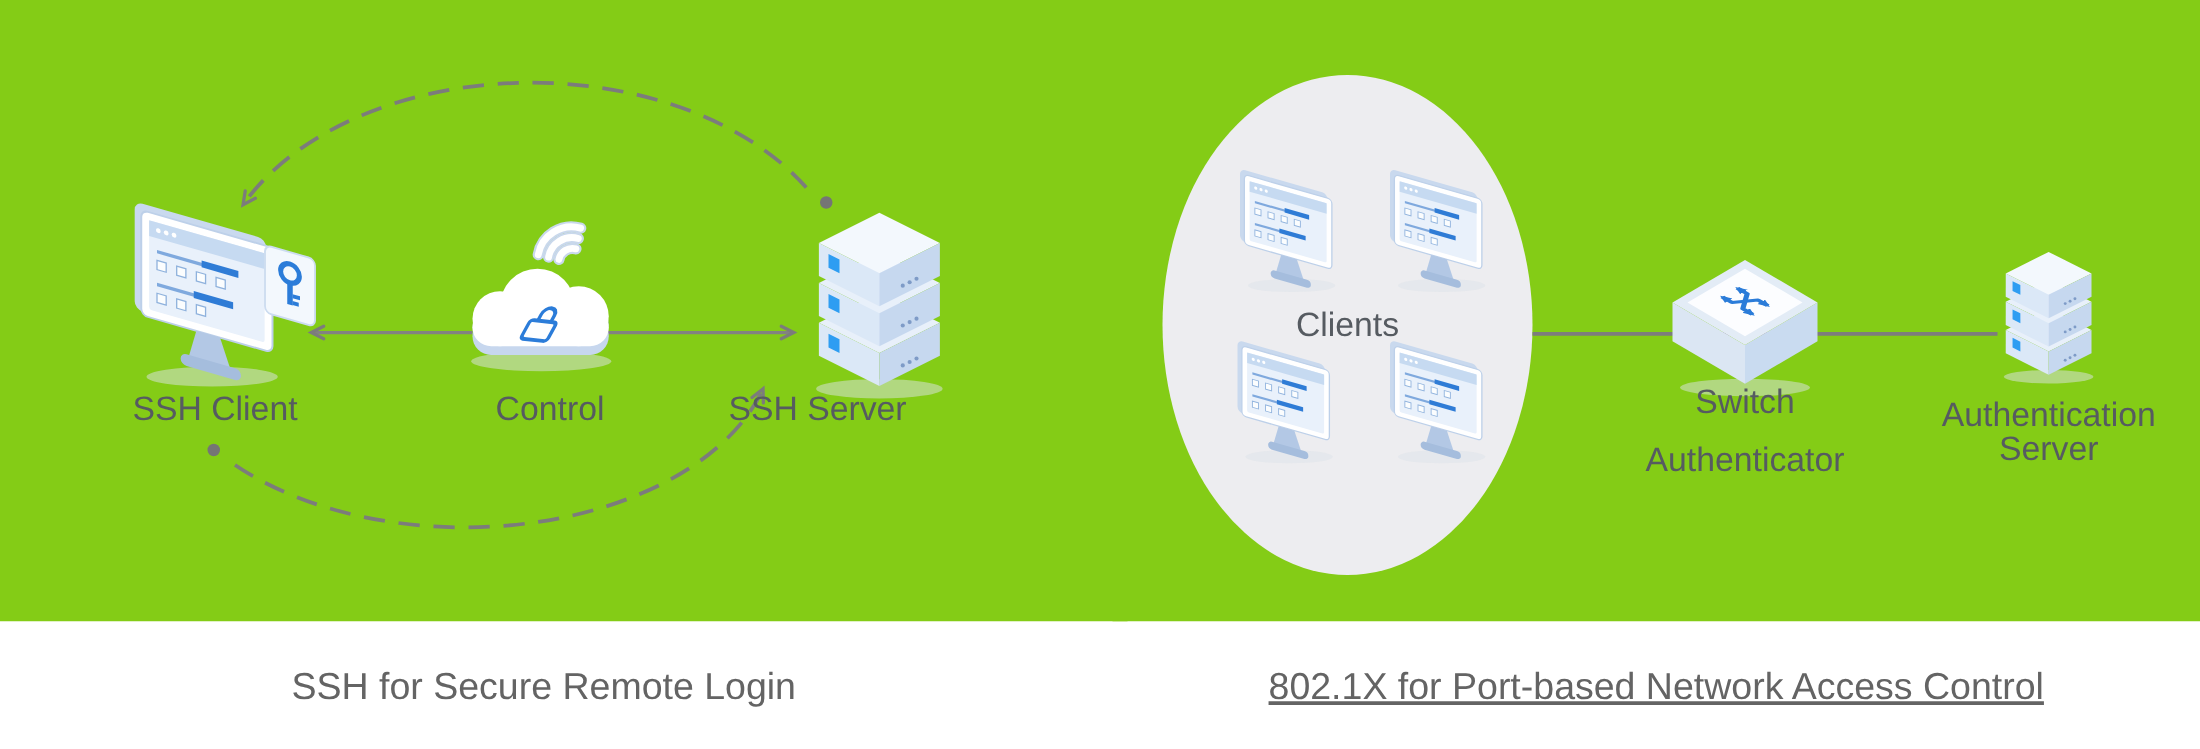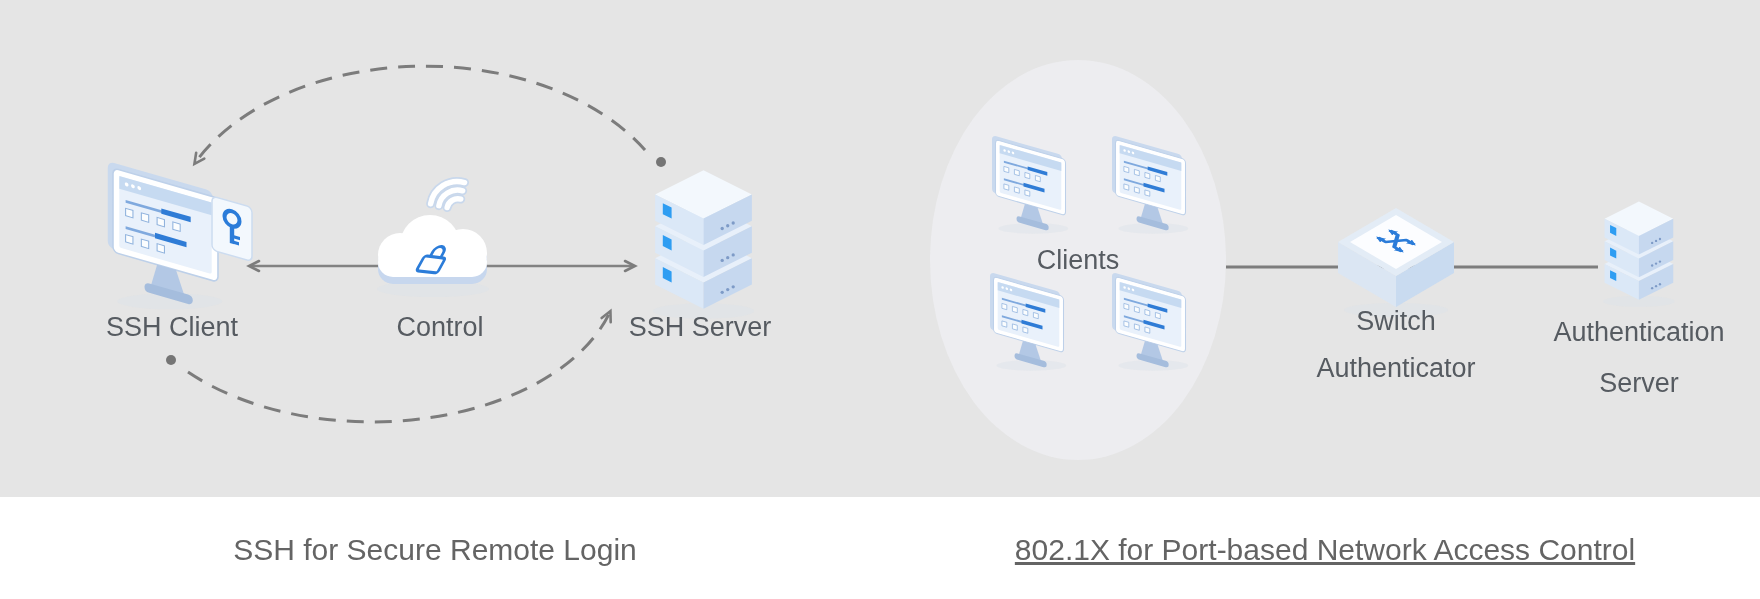--- a/index.html
+++ b/index.html
@@ -1,18 +1,18 @@
 <!DOCTYPE html>
 <html><head>
 <meta charset="utf-8">
 <style>
   html,body{margin:0;padding:0;background:#ffffff;}
   body{width:1760px;height:599px;position:relative;overflow:hidden;
        font-family:"Liberation Sans", sans-serif;}
-  .panel{position:absolute;top:0;width:870px;height:497px;background:#e5e5e5;}
+  .panel{position:absolute;top:0;width:870px;height:497px;background:#84cc16;}
   #left-panel{left:0;padding-left:32px;}
   #right-panel{left:890px;}
   .panel svg{position:absolute;left:0;top:0;}
   .node-label{position:absolute;transform:translateX(-50%);white-space:nowrap;
       font-size:27px;color:#565b61;line-height:30px;}
   .caption{position:absolute;width:870px;top:533px;text-align:center;
       font-size:30px;color:#646464;}
   #caption-left{left:0;}
   #caption-right{left:890px;text-decoration:underline;}
 </style>
@@ -160,21 +160,21 @@
       <rect x="17.8" y="24" width="4.4" height="18" fill="#2b7cd9"></rect>
       <rect x="22" y="33" width="6" height="3.2" fill="#2b7cd9"></rect>
       <rect x="22" y="38.5" width="5" height="3.2" fill="#2b7cd9"></rect>
     </g>
     <use href="#cloudg" transform="translate(355,183)"></use>
     <use href="#srv" transform="translate(643,168) scale(1.1)"></use>
   </svg>
 
   <div class="node-label" style="left:172px;top:312px;">SSH Client</div>
   <div class="node-label" style="left:440px;top:312px;">Control</div>
-  <div class="node-label" style="left:700px;top:312px;text-align:center;">SSH Server</div>
+  <div class="node-label" style="left:654px;top:312px;text-align:center;">SSH Server</div>
 </div>
 
 <div class="panel" id="right-panel">
   <svg width="870" height="497" viewBox="0 0 870 497">
     <ellipse cx="188" cy="260" rx="148" ry="200" fill="#ededf0"></ellipse>
 
     <line x1="336" y1="267" x2="708" y2="267" stroke="#7d7d7d" stroke-width="3"></line>
 
     <use href="#mon" transform="translate(105.5,139.5) scale(0.7)"></use>
     <use href="#mon" transform="translate(225.5,139.5) scale(0.7)"></use>
@@ -182,17 +182,17 @@
     <use href="#mon" transform="translate(225.5,276.5) scale(0.7)"></use>
 
     <use href="#swg" transform="translate(441,204)"></use>
     <use href="#srv" transform="translate(706,200) scale(0.78)"></use>
   </svg>
 
   <div class="node-label" style="left:188px;top:245px;">Clients</div>
   <div class="node-label" style="left:506px;top:306px;">Switch</div>
   <div class="node-label" style="left:749px;top:317px;">Authentication</div>
   <div class="node-label" style="left:506px;top:353px;">Authenticator</div>
-  <div class="node-label" style="left:749px;top:368px;">Server</div>
+  <div class="node-label" style="left:749px;top:344px;">Server</div>
 </div>
 
 <div class="caption" id="caption-left">SSH for Secure Remote Login</div>
 <div class="caption" id="caption-right">802.1X for Port-based Network Access Control</div>
 
 </body></html>

